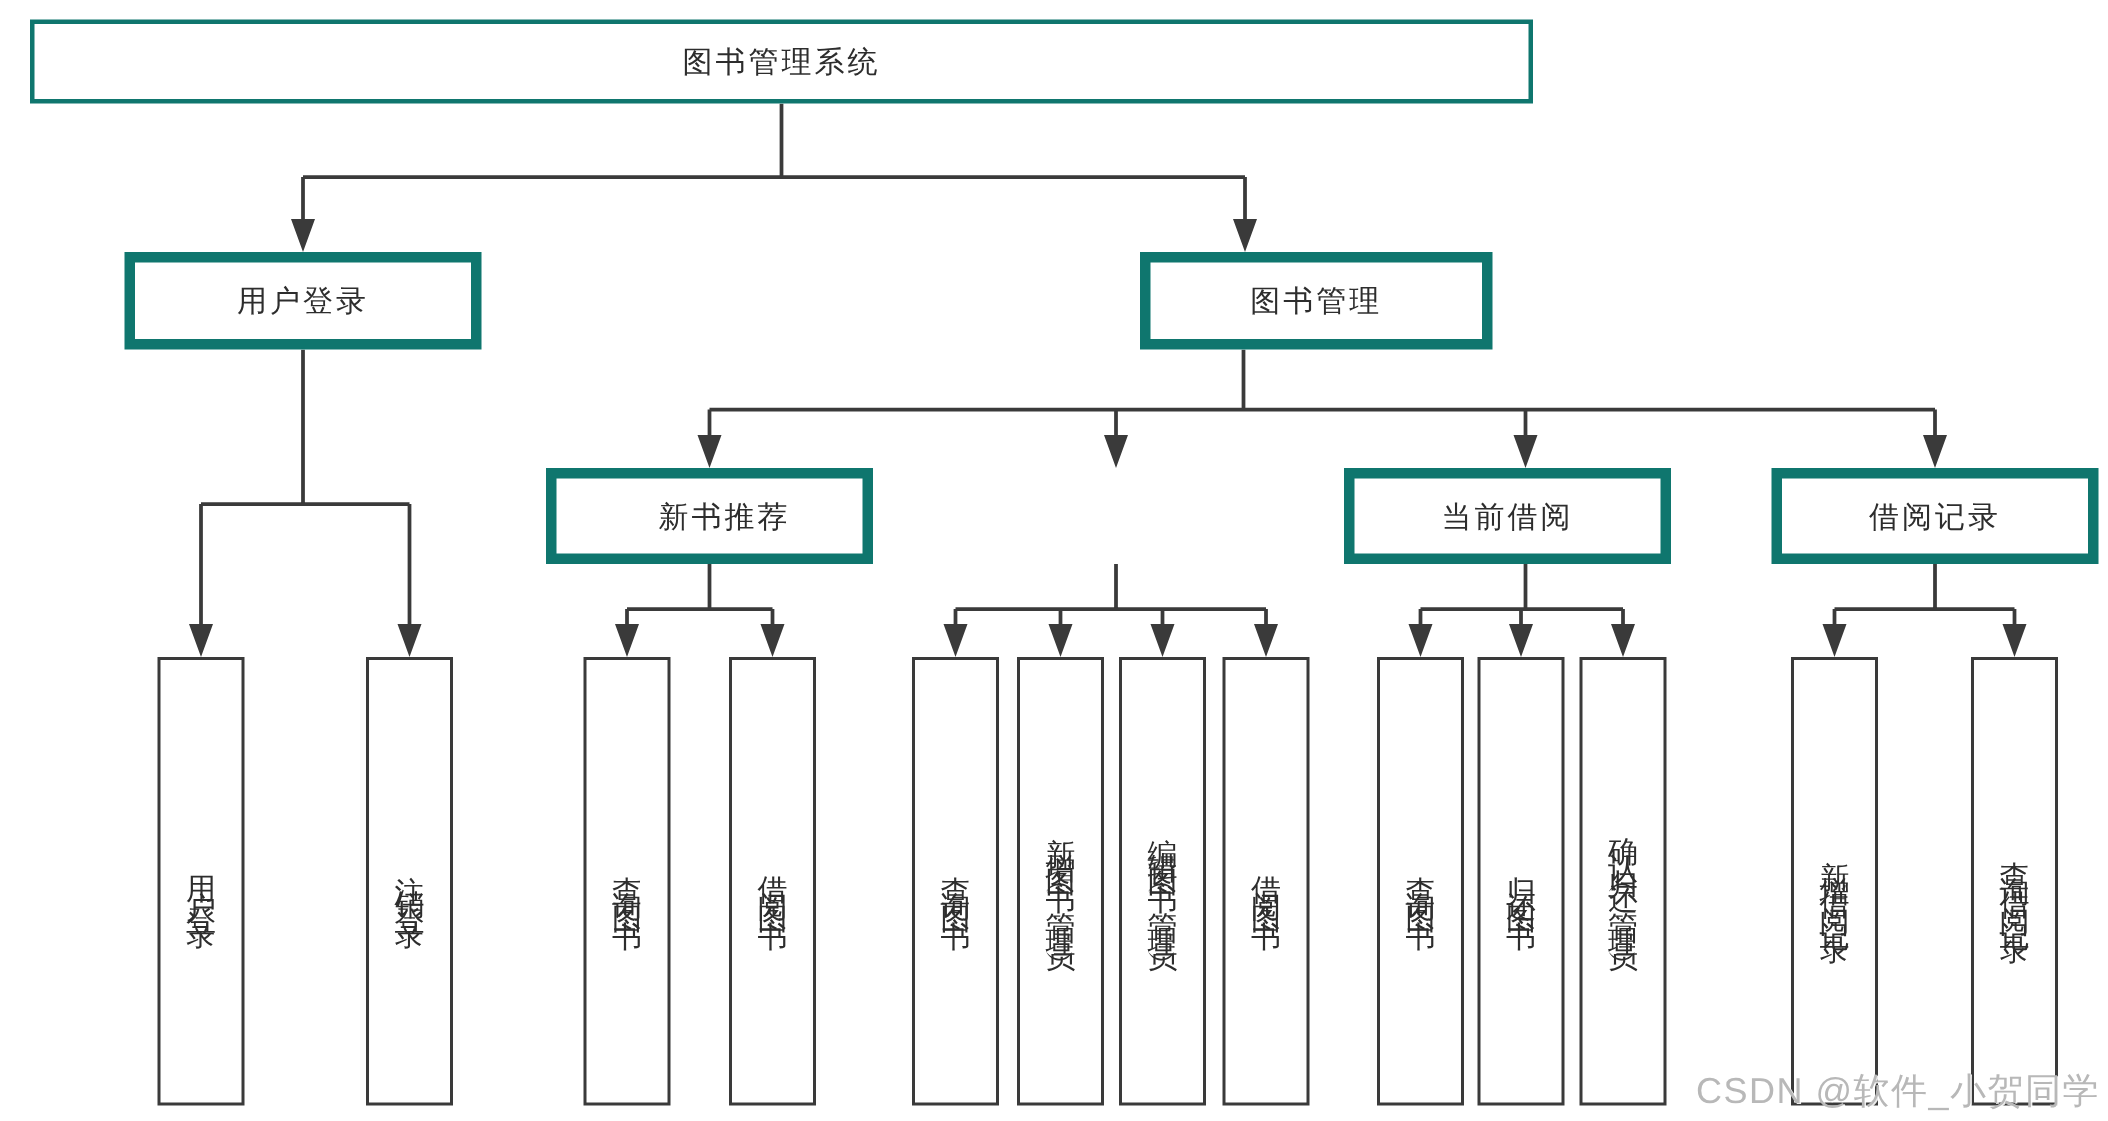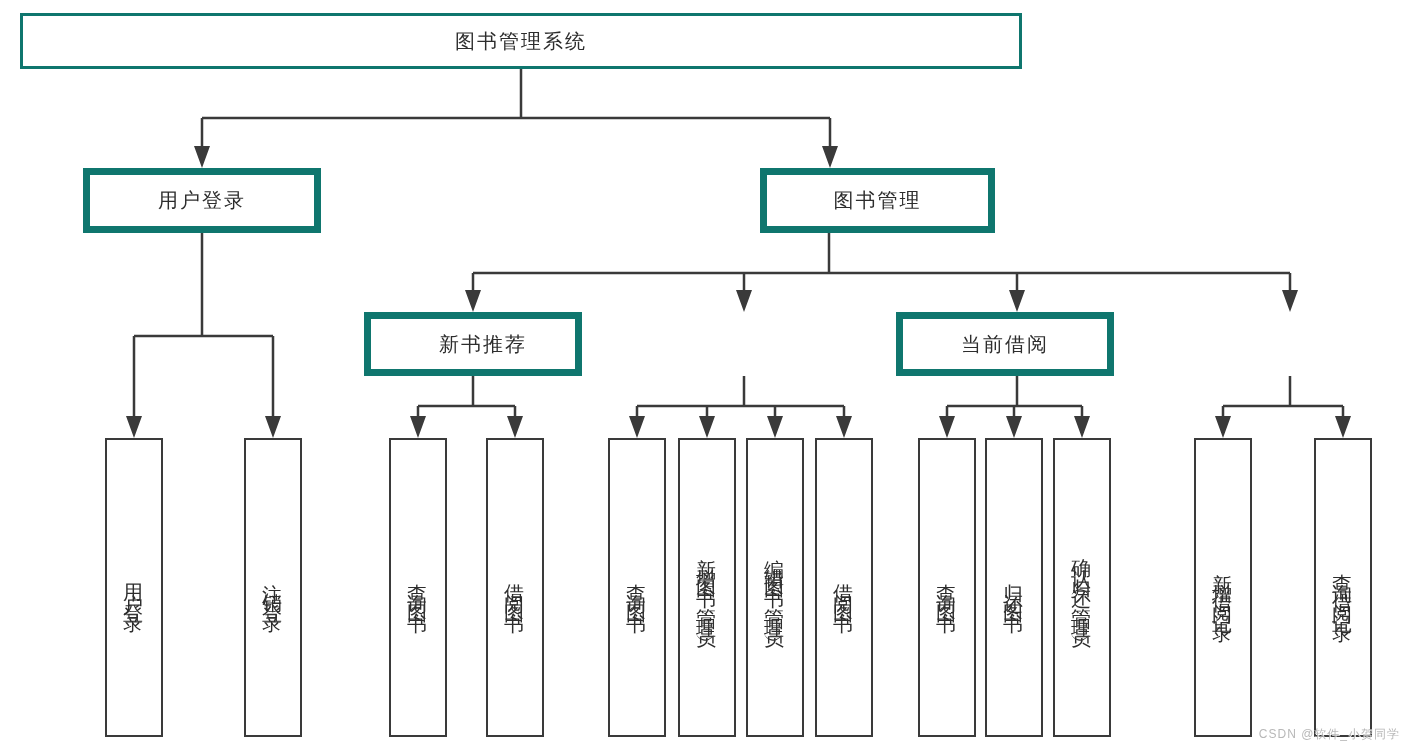--- a/index.html
+++ b/index.html
@@ -35,21 +35,21 @@
     color:#2d2d2d;font-size:20px;letter-spacing:10px;
   }
   .v1{left:105px;}  .v2{left:244px;}
   .v3{left:389px;}  .v4{left:486px;}
   .v5{left:608px;}  .v6{left:678px;}
   .v7{left:746px;}  .v8{left:815px;}
   .v9{left:918px;}  .v10{left:985px;} .v11{left:1053px;}
   .v12{left:1194px;}.v13{left:1314px;}
   .watermark{
     position:absolute;right:5px;bottom:4px;
-    font-size:12px;letter-spacing:1px;color:#b8b8b8;
+    font-size:24px;letter-spacing:1px;color:#b8b8b8;
     text-shadow:1px 1px 0 rgba(255,255,255,0.9);
     z-index:10;white-space:nowrap;
   }
 </style>
 </head>
 <body>
 
 <div class="canvas">
 
   <svg class="connectors" viewBox="0 0 1405 747" xmlns="http://www.w3.org/2000/svg">
@@ -86,20 +86,23 @@
   <div class="node lv2-b">
     <span>图书管理</span>
   </div>
 
   <div class="node lv3 lv3-a">
     <span>新书推荐</span>
   </div>
   <div class="node lv3 lv3-c">
     <span>当前借阅</span>
   </div>
+  <div class="node lv3 lv3-d">
+    <span>借阅记录</span>
+  </div>
 
   <div class="vnode v1">
     <span>用户登录</span>
   </div>
   <div class="vnode v2">
     <span>注销登录</span>
   </div>
   <div class="vnode v3">
     <span>查询图书</span>
   </div>

